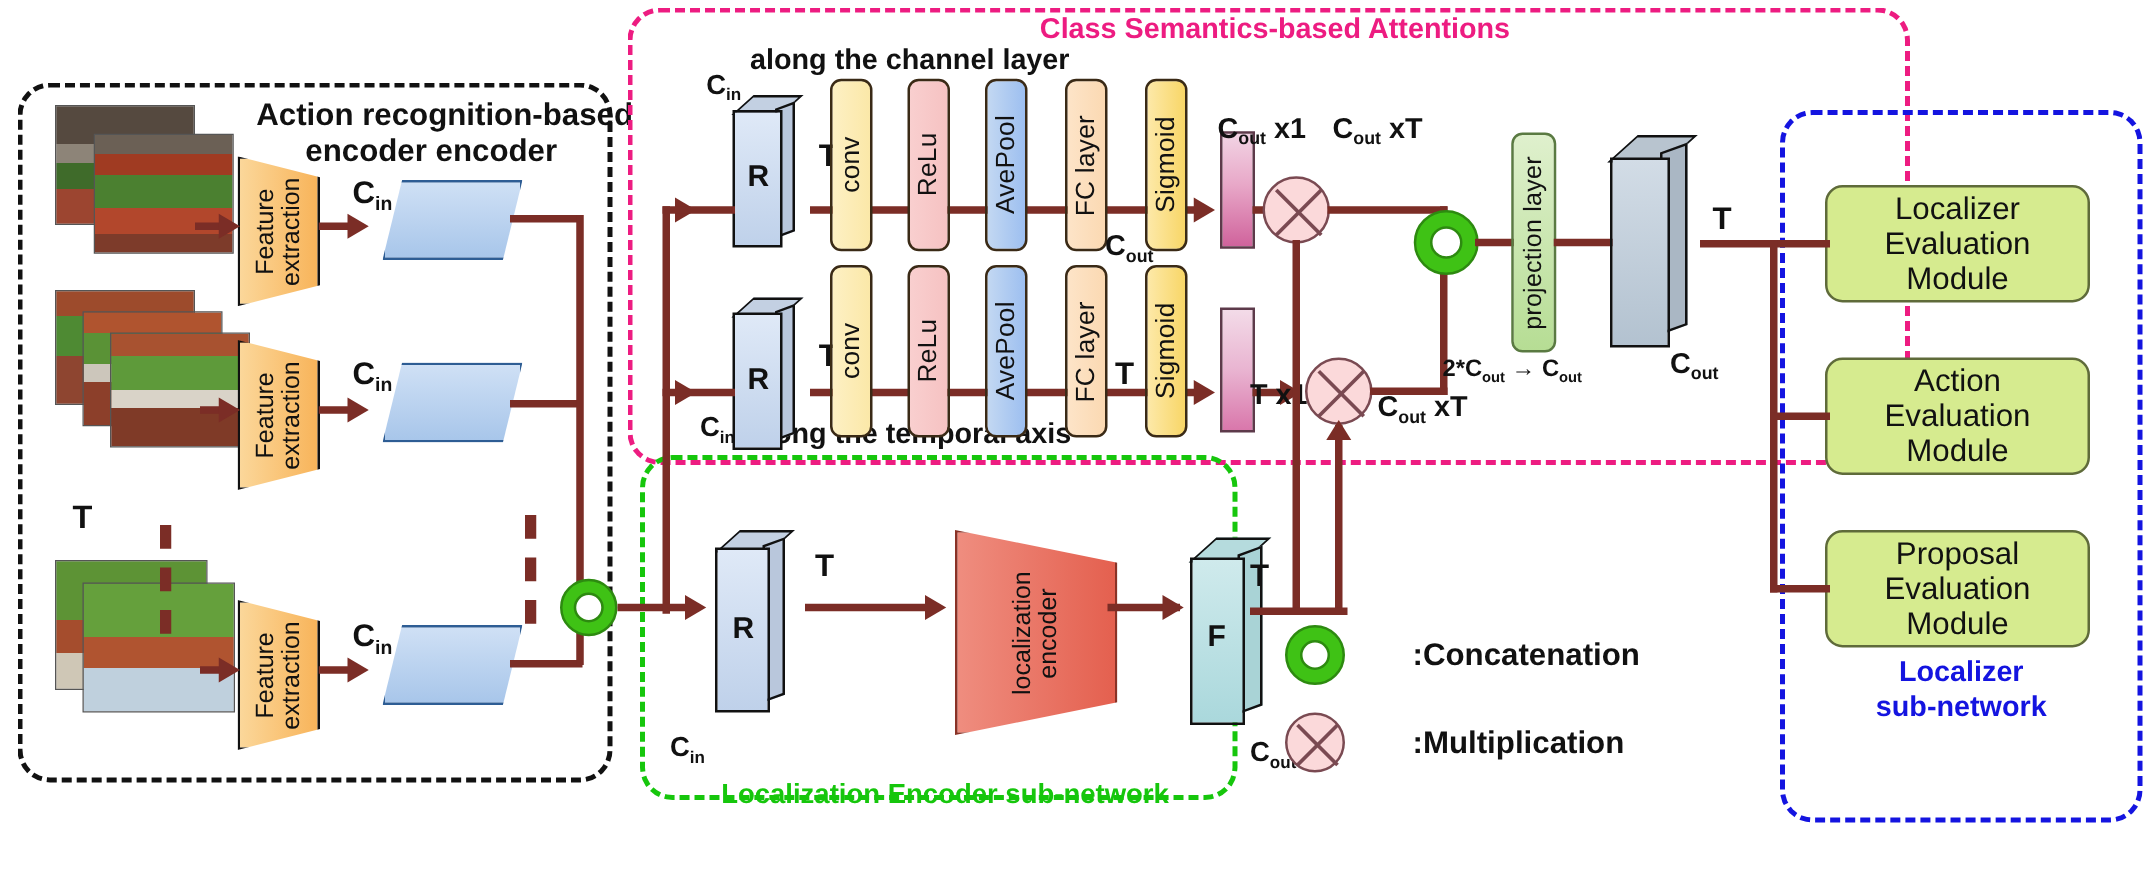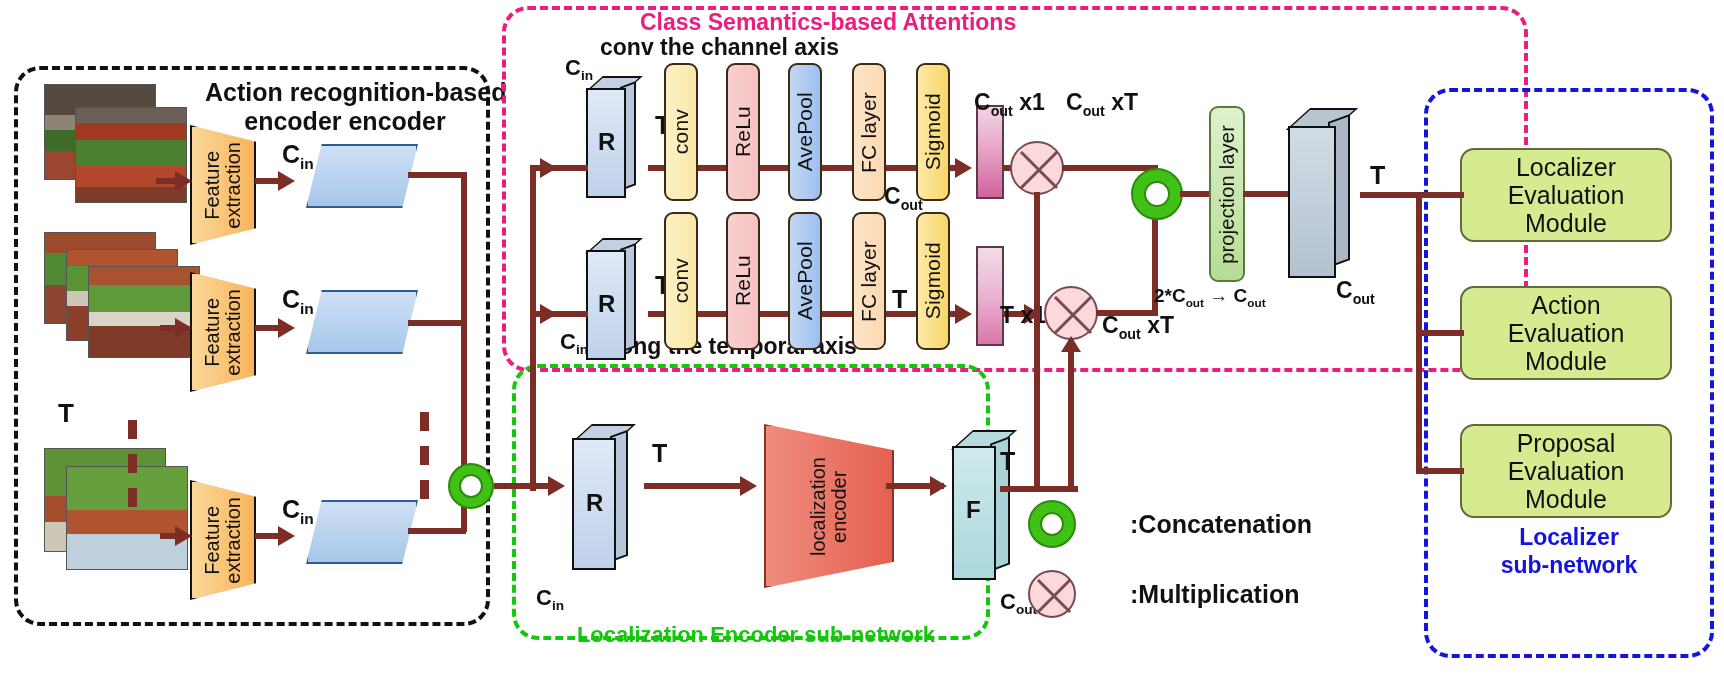--- a/index.html
+++ b/index.html
@@ -10,21 +10,21 @@
 
   
   .dashbox{position:absolute;border-style:dashed;border-radius:26px;box-sizing:border-box;background:transparent;}
   .db-black{border:4px dashed #111;}
   .db-pink{border:4px dashed #ED1C81;}
   .db-green{border:4px dashed #16C60C;}
   .db-blue{border:4px dashed #1414E0;}
 
   
   .title-black{color:#111;font-size:25px;font-weight:bold;text-align:center;}
-  .title-pink{color:#ED1C81;font-size:23px;font-weight:bold;}
+  .title-pink{color:#ED1C81;font-size:23px;font-weight:bold;text-align:center;}
   .title-green{color:#16C60C;font-size:22px;font-weight:bold;text-align:center;}
   .title-blue{color:#1414E0;font-size:23px;font-weight:bold;text-align:center;line-height:1.15;}
 
   
   .pill{position:absolute;border:2px solid #3a2a16;border-radius:9px;
         display:flex;align-items:center;justify-content:center;box-sizing:border-box;}
   .pill span{writing-mode:vertical-rl;transform:rotate(180deg);font-size:21px;font-weight:normal;
              color:#111;letter-spacing:.2px;white-space:nowrap;}
   .p-conv{background:linear-gradient(90deg,#fdf0c4,#fbe8a8);}
   .p-relu{background:linear-gradient(90deg,#f9cfcf,#f6c2c2);}
@@ -186,21 +186,21 @@
 <div class="ln" style="left:408px;top:528px;width:58px;height:6px;"></div>
 <div class="ln" style="left:461px;top:172px;width:6px;height:360px;"></div>
 
 <div class="concat" style="left:448px;top:463px;width:46px;height:46px;">
   <i style="width:20px;height:20px;"></i>
 </div>
 
 <div class="dashbox db-pink" style="left:502px;top:6px;width:1026px;height:366px;"></div>
 <div class="title-pink lbl" style="left:640px;top:10px;width:760px;">Class Semantics-based Attentions</div>
 
-<div class="lbl" style="left:600px;top:35px;font-size:23px;">conv the channel axis</div>
+<div class="lbl" style="left:600px;top:35px;font-size:23px;">along the channel layer</div>
 <div class="lbl" style="left:600px;top:334px;font-size:23px;">along the temporal axis</div>
 
 <div class="lbl" style="left:565px;top:56px;font-size:22px;">
   <span>C</span><span class="sub">in</span>
 </div>
 
 <div class="slab" style="left:586px;top:76px;width:62px;height:128px;">
   <div class="top" style="left:8px;top:0;width:40px;height:16px;background:#c3d0e2;transform:skewX(-48deg);"></div>
   <div class="side" style="left:34px;top:8px;width:16px;height:104px;background:#b9c7dc;transform:skewY(-20deg);"></div>
   <div class="face" style="left:0;top:12px;width:40px;height:110px;background:linear-gradient(180deg,#dfe9f7,#bfd1ea);"></div>

